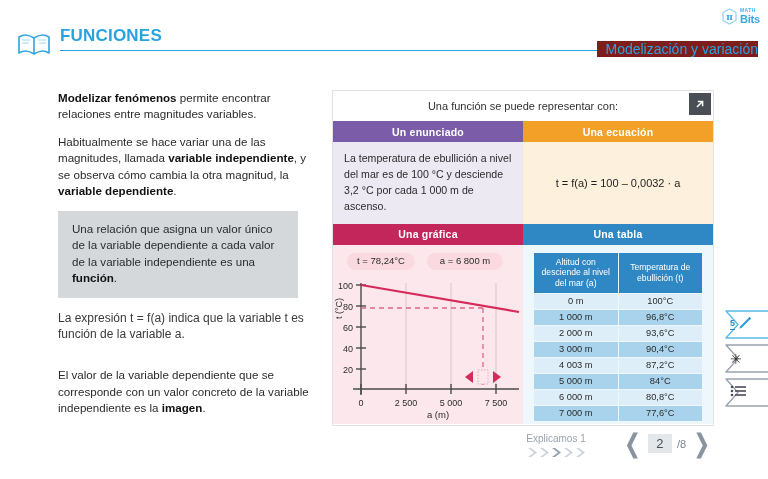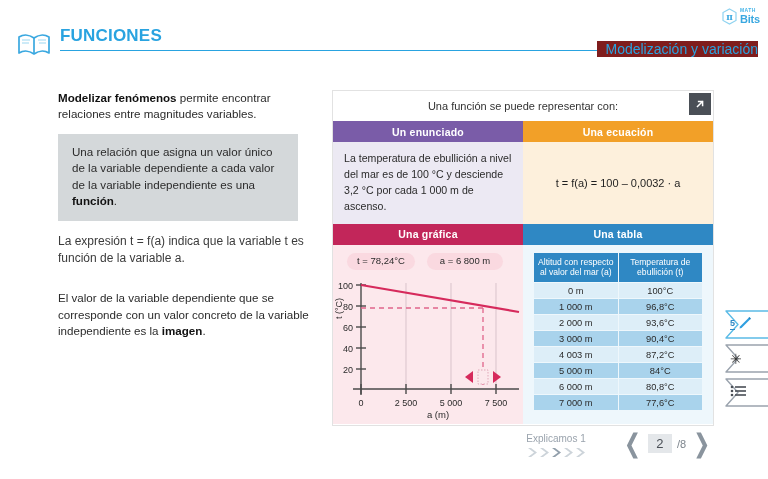--- a/index.html
+++ b/index.html
@@ -184,20 +184,23 @@
       <div id="subtitle">Modelización y variación</div>
     </div>
   </div>
 
   <div id="left-col">
 
     <p class="para">
       <b>Modelizar fenómenos</b><span> permite encontrar relaciones entre magnitudes variables.</span>
     </p>
 
+    <p class="para">
+      <span>Habitualmente se hace variar una de las magnitudes, llamada </span><b>variable independiente</b><span>, y se observa cómo cambia la otra magnitud, la </span><b>variable dependiente</b><span>.</span>
+    </p>
 
     <div id="callout">
       <span>Una relación que asigna un valor único de la variable dependiente a cada valor de la variable independiente es una </span><b>función</b><span>.</span>
     </div>
 
     <p id="small-note">La expresión t = f(a) indica que la variable t es función de la variable a.</p>
 
     <p class="para">
       <span>El valor de la variable dependiente que se corresponde con un valor concreto de la variable independiente es la </span><b>imagen</b><span>.</span>
     </p>
@@ -287,21 +290,21 @@
             <polygon points="160,100 160,112 168,106" fill="#d62a5c"></polygon>
             <rect x="145" y="99" width="10" height="14" fill="#fce8ec" stroke="#e0a8b8" stroke-width="1" stroke-dasharray="1.5,1.5"></rect>
           </g>
         </svg>
       </div>
 
       <div class="cell-ltblue" id="table-cell">
         <table class="datatbl">
           <thead>
             <tr>
-              <th>Altitud con respecto al valor del mar (a)</th>
+              <th>Altitud con desciende al nivel del mar (a)</th>
               <th>Temperatura de ebullición (t)</th>
             </tr>
           </thead>
           <tbody>
             <tr class="row-odd">
                 <td>0 m</td>
                 <td>100°C</td>
               </tr>
             <tr class="row-even">
                 <td>1 000 m</td>

